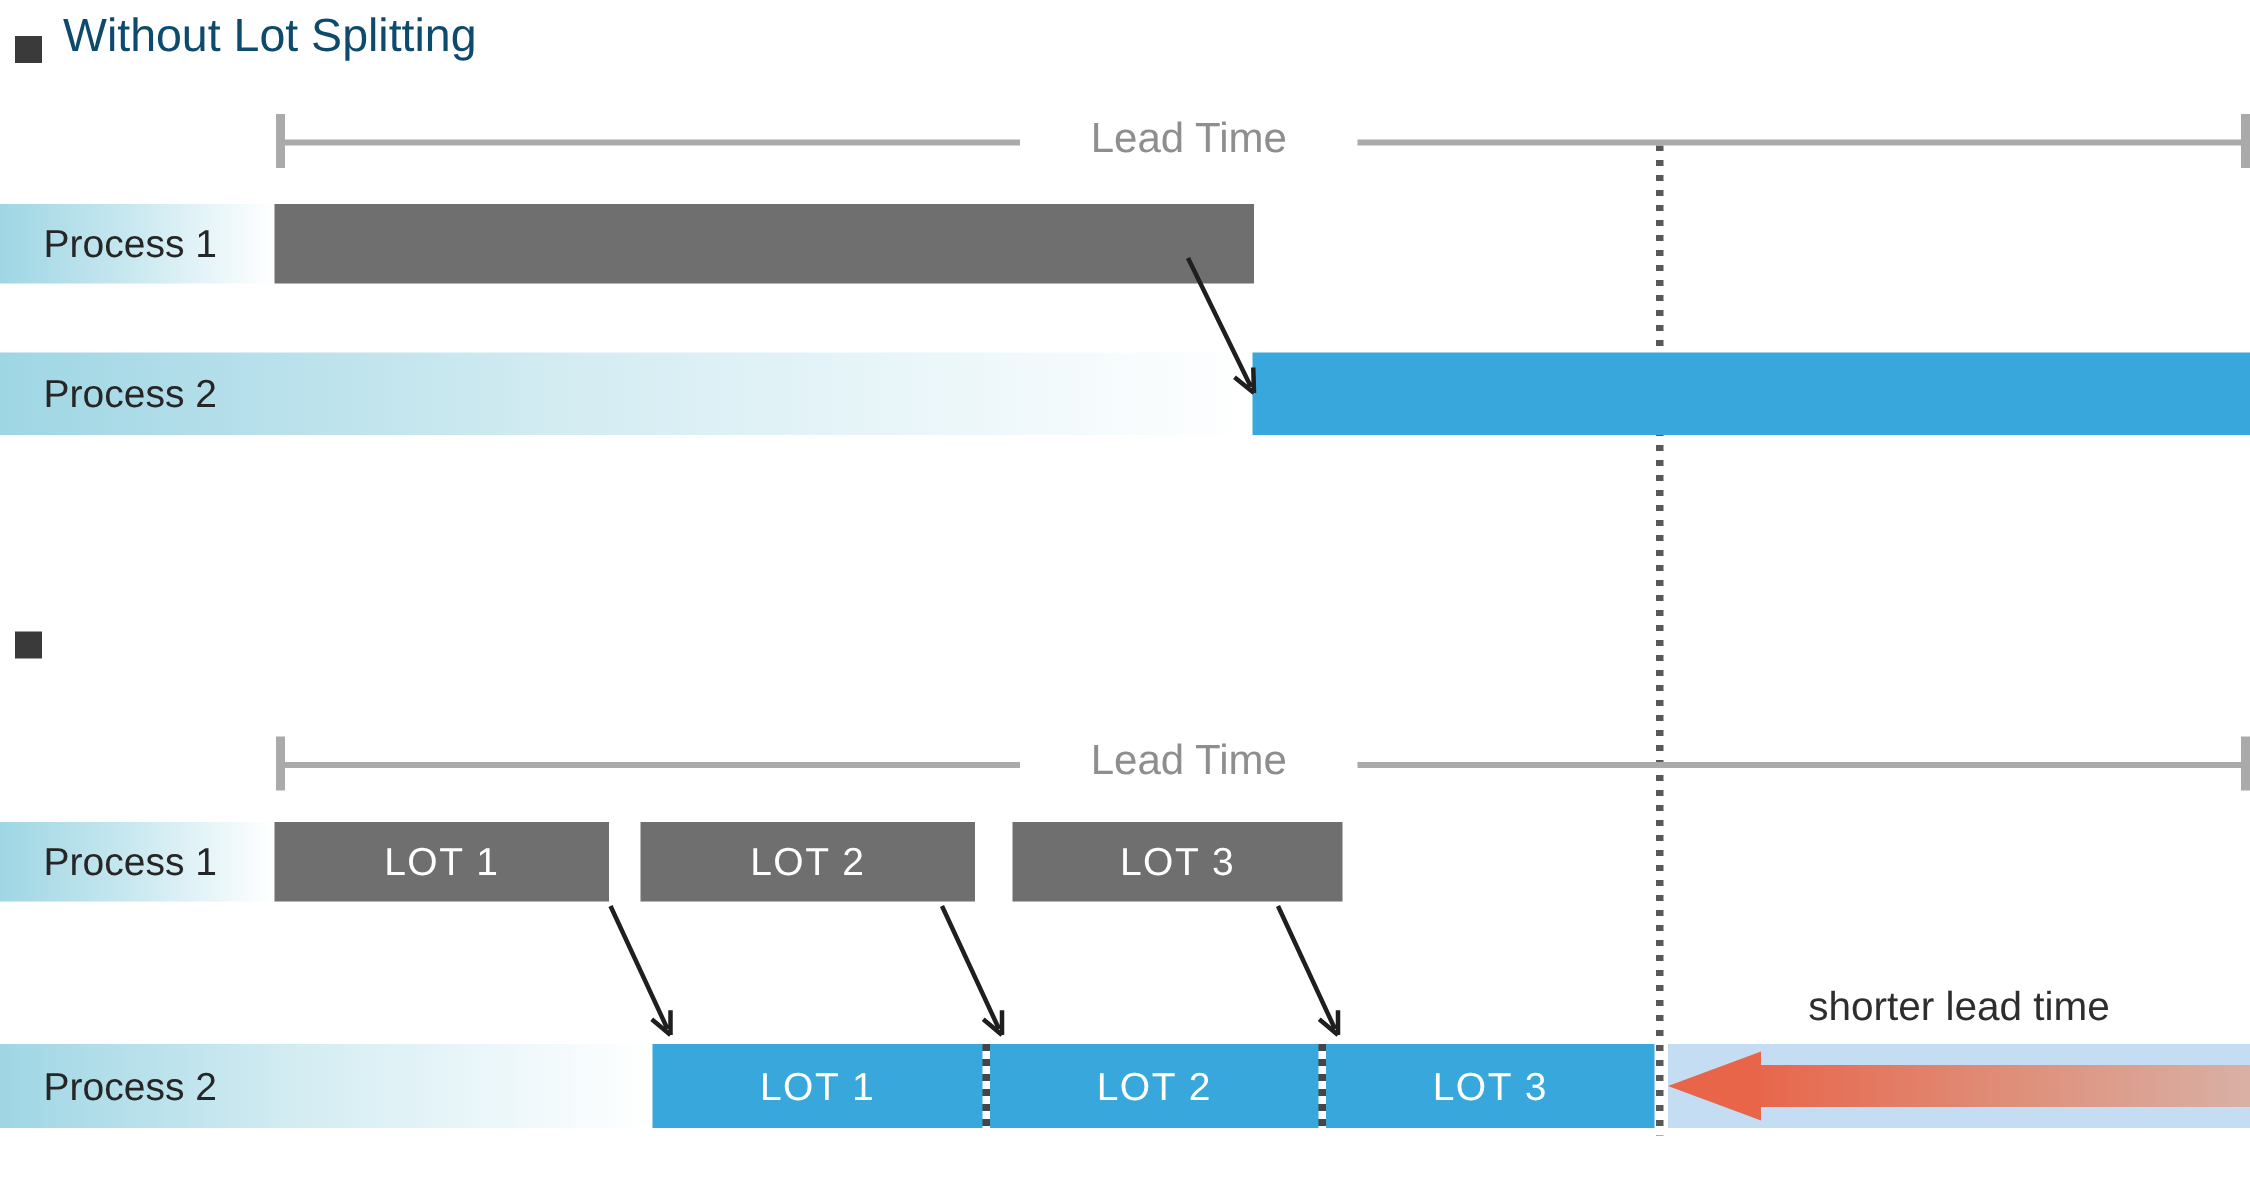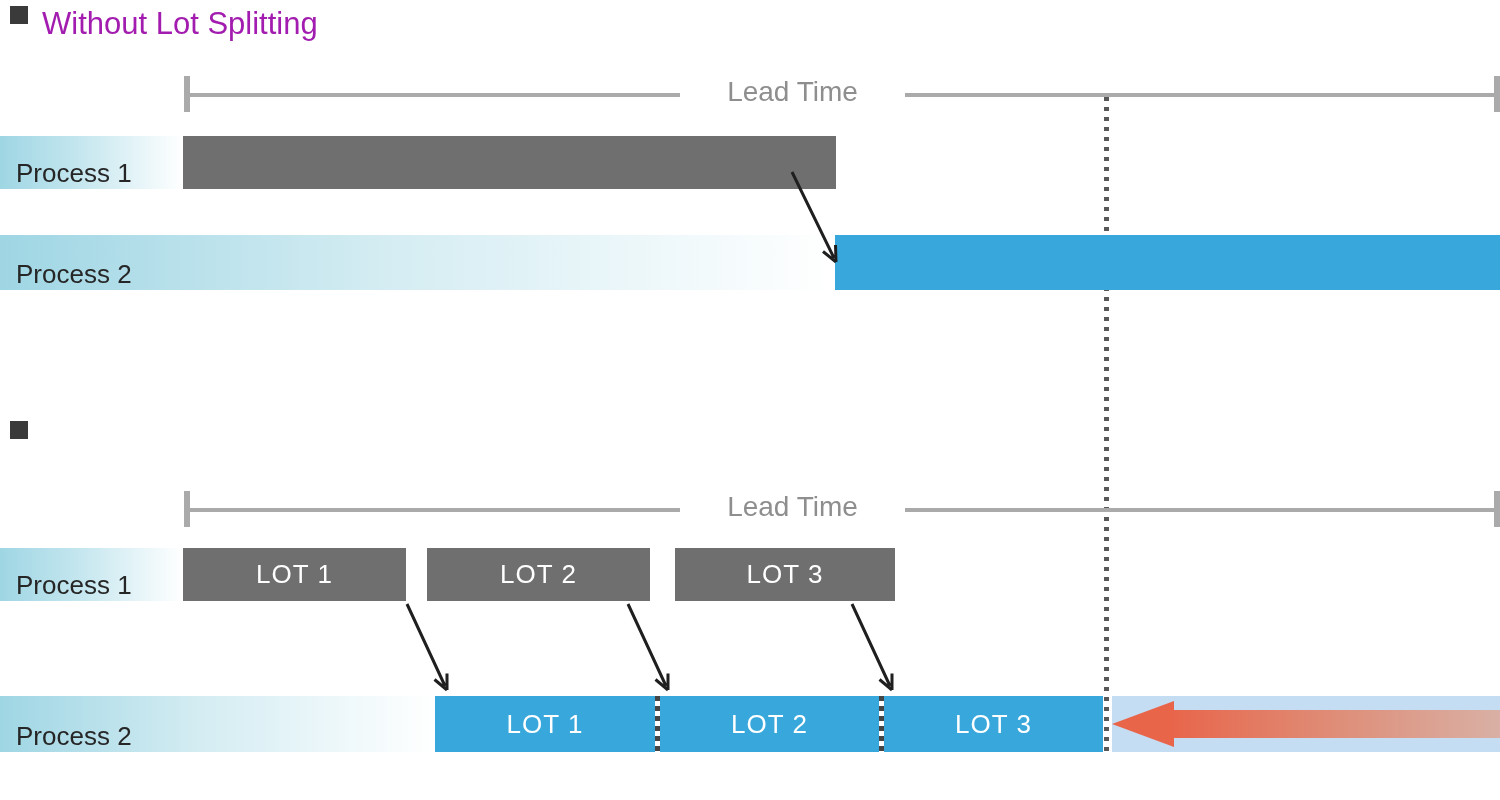--- a/index.html
+++ b/index.html
@@ -1,33 +1,33 @@
 <!DOCTYPE html>
 <html><head>
 <meta charset="utf-8">
 <style>
   html,body{margin:0;padding:0;background:#ffffff;}
   .canvas{
     position:relative;width:1500px;height:800px;background:#ffffff;
     font-family:"Liberation Sans",sans-serif;overflow:hidden;
   }
   .sec-title{
-    position:absolute;left:10px;display:flex;align-items:flex-start;gap:14px;
-    font-size:31px;color:#a21caf;
+    position:absolute;left:10px;display:flex;align-items:flex-end;gap:14px;
+    font-size:31px;color:#0c4a6e;
   }
   .bullet{width:18px;height:18px;background:#3a3a3a;flex:none;}
   .ruler-line{position:absolute;height:4px;background:#aaaaaa;}
   .ruler-tick{position:absolute;width:6px;height:36px;background:#aaaaaa;}
   .ruler-label{
     position:absolute;font-size:28px;color:#8e8e8e;text-align:center;
     line-height:30px;
   }
   .row-label{
-    position:absolute;left:0;width:183px;box-sizing:border-box;padding-left:16px;
-    display:flex;align-items:flex-end;font-size:26px;color:#262626;
+    position:absolute;left:0;width:183px;box-sizing:border-box;padding-left:29px;
+    display:flex;align-items:center;font-size:26px;color:#262626;
     background:linear-gradient(90deg,#9fd6e4 0%,#c6e7ef 45%,#ffffff 100%);
   }
   .gray-bar{position:absolute;background:#6f6f6f;}
   .blue-bar{position:absolute;background:#38a8dc;}
   .fade-bar{
     position:absolute;
     background:linear-gradient(90deg,#9fd6e4 0%,#d3ecf2 45%,#f3fafc 85%,#ffffff 100%);
   }
   .lot-gray{
     position:absolute;background:#6f6f6f;color:#ffffff;font-size:26px;
@@ -110,20 +110,21 @@
     <span>Process 2</span>
   </div>
   <div class="blue-lots" style="left:435px;top:696px;width:668px;height:56px;">
     <div class="blue-seg" style="width:220px;">LOT 1</div>
     <div class="lot-sep"></div>
     <div class="blue-seg" style="width:219px;">LOT 2</div>
     <div class="lot-sep"></div>
     <div class="blue-seg" style="width:219px;">LOT 3</div>
   </div>
 
+  <div class="shorter-label" style="left:1112px;top:656px;width:388px;">shorter lead time</div>
   <div class="band" style="left:1112px;top:696px;width:388px;height:56px;"></div>
   <div class="red-shaft" style="left:1168px;top:710px;width:332px;"></div>
   <div class="red-head" style="left:1112px;top:701px;"></div>
 
   <svg class="overlay" width="1500" height="800" viewBox="0 0 1500 800">
     <path d="M792 172 L834 258 M836 262 L835.5 245 M836 262 L823 251.5" stroke="#1f1f1f" stroke-width="3" fill="none"></path>
     <path d="M407 604 L445 686 M447 690 L447 673.5 M447 690 L434.5 679.5" stroke="#1f1f1f" stroke-width="3" fill="none"></path>
     <path d="M628 604 L666 686 M668 690 L668 673.5 M668 690 L655.5 679.5" stroke="#1f1f1f" stroke-width="3" fill="none"></path>
     <path d="M852 604 L890 686 M892 690 L892 673.5 M892 690 L879.5 679.5" stroke="#1f1f1f" stroke-width="3" fill="none"></path>
   </svg>

